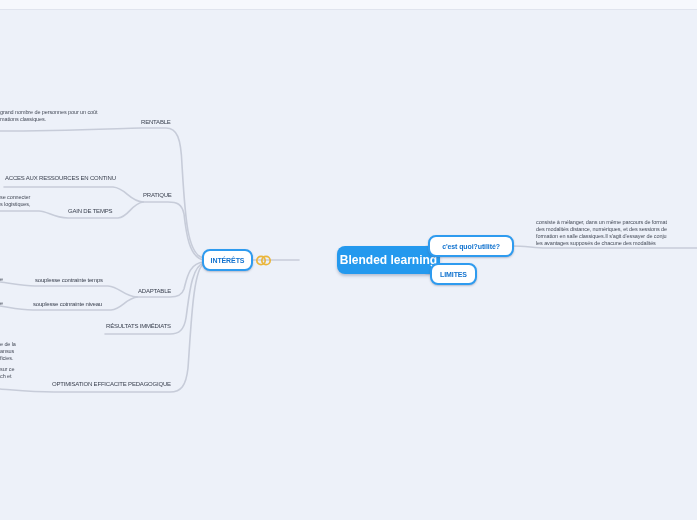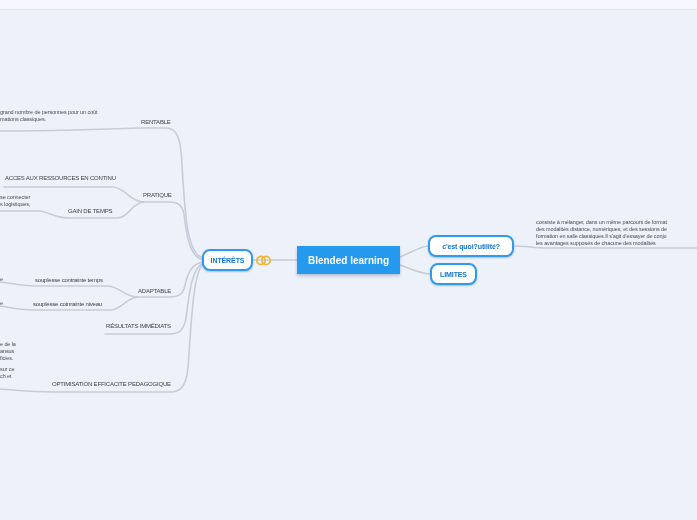--- a/index.html
+++ b/index.html
@@ -29,25 +29,26 @@
   .node{
     position:absolute;box-sizing:border-box;
     background:#ffffff;border:2px solid #2e9bef;border-radius:8px;
     display:flex;align-items:center;justify-content:center;
     color:#1273cf;font-weight:bold;font-size:7px;letter-spacing:-0.1px;
     white-space:nowrap;
     box-shadow:0 1px 2px rgba(80,90,120,0.35);
   }
   .root-node{
     position:absolute;box-sizing:border-box;
-    background:#2499ee;border-radius:0;
+    background:#2499ee;border-radius:8px;
     display:flex;align-items:center;justify-content:center;
-    color:#ffffff;font-weight:bold;font-size:10px;
+    color:#ffffff;font-weight:bold;font-size:12px;
     white-space:nowrap;
     box-shadow:0 2px 3px rgba(60,80,120,0.3);
+    margin-left:40px;
   }
   .edge-frag{position:absolute;font-size:5.5px;color:#464c59;}
   .icon-rel{position:absolute;left:255px;top:252px;width:17px;height:17px;}
 </style>
 </head>
 <body>
 
 <div class="topbar"></div>
 
 <div class="canvas">

